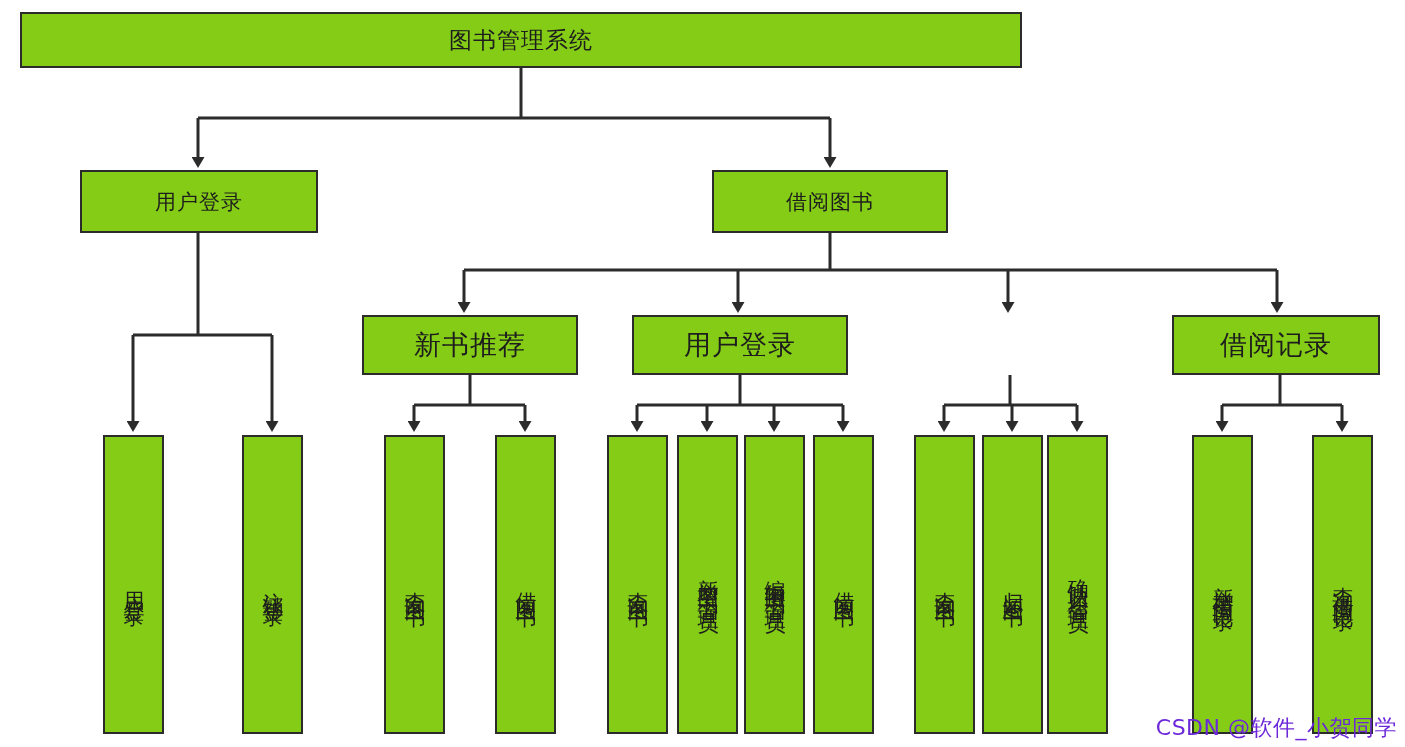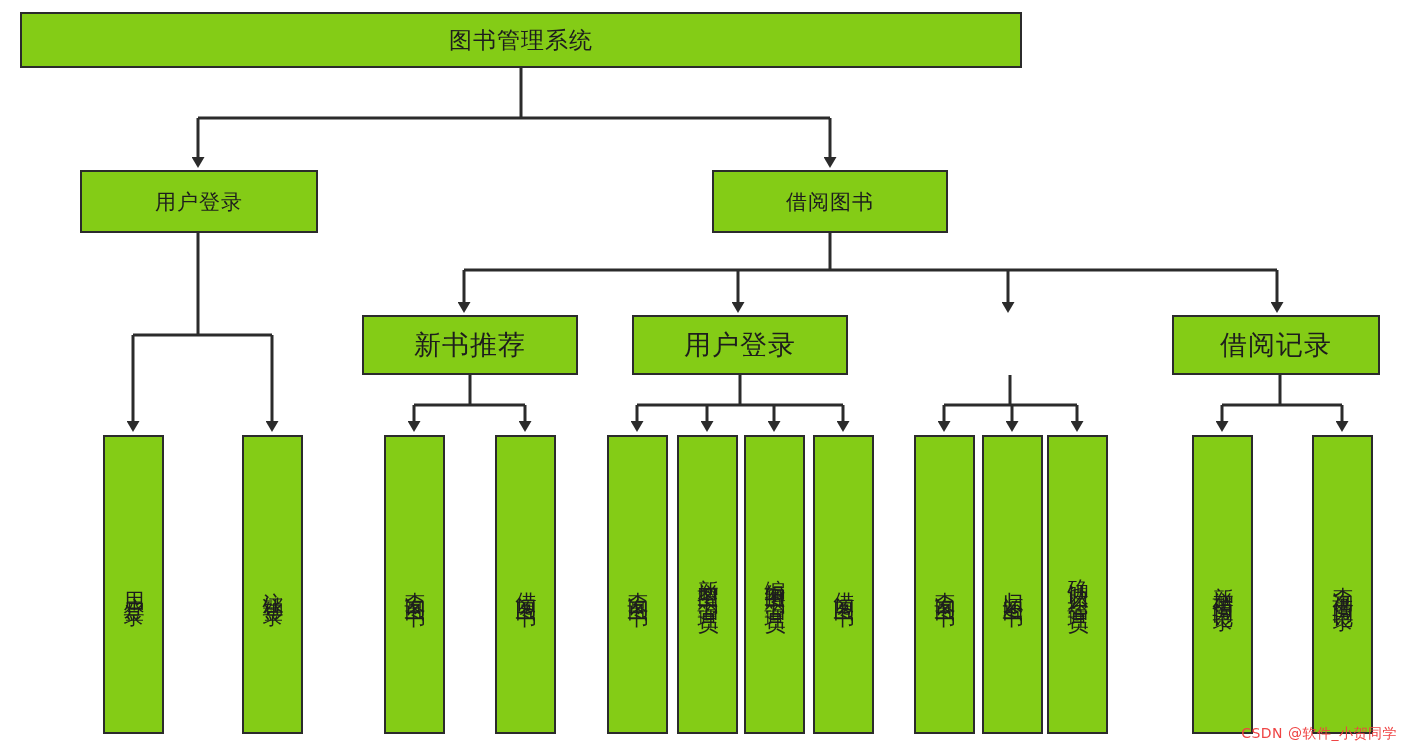--- a/index.html
+++ b/index.html
@@ -59,22 +59,22 @@
     text-orientation: upright;
     letter-spacing: 5px;
     line-height: 1;
     white-space: nowrap;
     display: block;
   }
   .watermark {
     position: absolute;
     right: 8px;
     bottom: 4px;
-    font-size: 14px;
-    color: #ef4444;
+    font-size: 22px;
+    color: #6d28d9;
     letter-spacing: 0.5px;
     white-space: nowrap;
   }
 </style>
 </head>
 <body>
 
 <div id="canvas">
 
   <svg class="wires" viewBox="0 0 1405 747">

